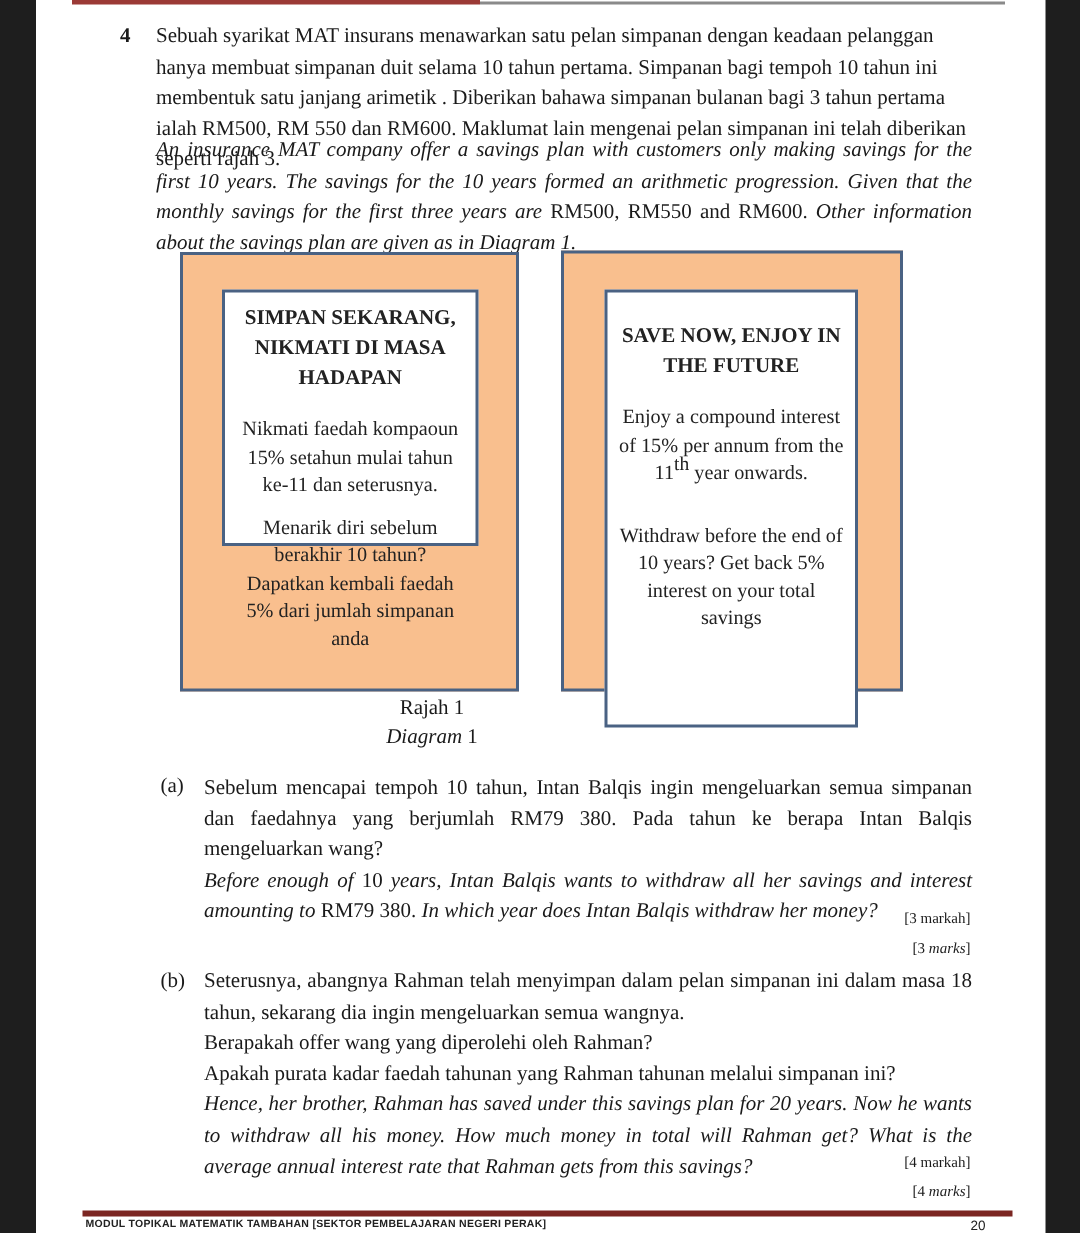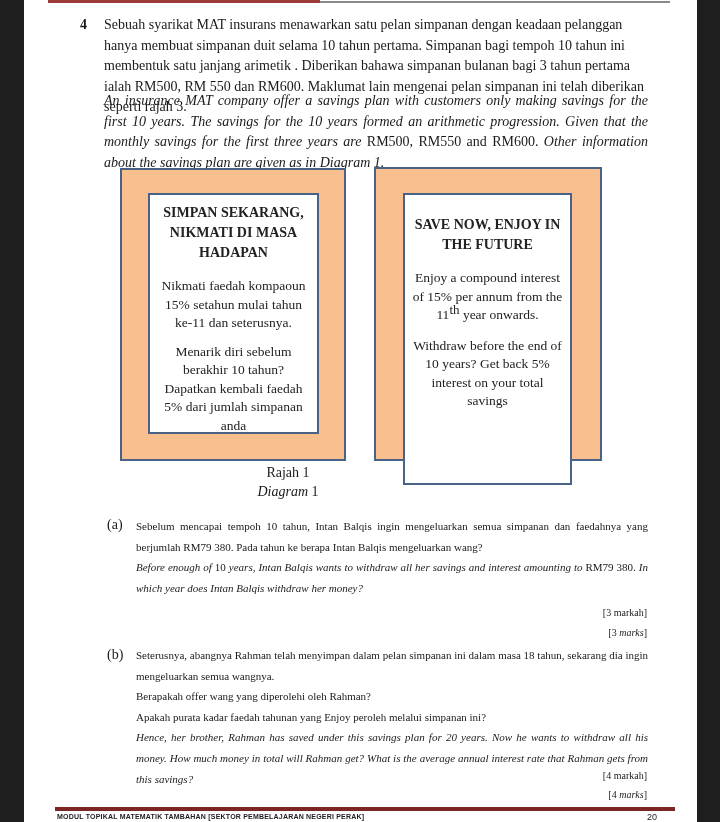--- a/index.html
+++ b/index.html
@@ -11,69 +11,69 @@
   .para { position:absolute; left:104px; width:544px; font-size:14px; line-height:20.6px; text-align:justify; }
   .para.ms { top:15px; text-align:left; }
   .para.en { top:91px; font-style:italic; }
   .para .up { font-style:normal; }
   .outer { position:absolute; background:#f9bf8e; border:2px solid #4a6283; box-sizing:border-box; }
   .inner { position:absolute; background:#fff; border:2px solid #4a6283; box-sizing:border-box; text-align:center; font-size:13.5px; line-height:18.5px; color:#222; }
   .box-title { font-weight:bold; font-size:14px; line-height:20px; margin-top:8px; }
   .inner p { margin:0; }
   .caption { position:absolute; left:0; width:576px; text-align:center; font-size:14px; }
   .q-label { position:absolute; left:107px; font-size:14px; }
-  .q-body { position:absolute; left:136px; width:512px; font-size:11px; line-height:20.6px; text-align:justify; }
+  .q-body { position:absolute; left:136px; width:512px; font-size:14px; line-height:20.6px; text-align:justify; }
   .q-body .it { font-style:italic; }
   .marks { position:absolute; right:73px; font-size:10px; }
   .footer-line { position:absolute; left:55px; top:807px; width:620px; height:4px; background:#7b2622; }
   .footer-text { position:absolute; left:57px; top:813px; font-family:"Liberation Sans", sans-serif; font-size:7px; font-weight:bold; color:#222; letter-spacing:0.2px; }
   .page-no { position:absolute; left:647px; top:812px; font-family:"Liberation Sans", sans-serif; font-size:9px; color:#222; }
   .sup { font-size:13px; vertical-align:super; line-height:0; }
 </style>
 </head>
 <body>
 
 <div class="page"></div>
 <div class="topline-red"></div>
 <div class="topline-gray"></div>
 
 <div class="qnum">4</div>
 <div class="para ms">Sebuah syarikat MAT insurans menawarkan satu pelan simpanan dengan keadaan pelanggan hanya membuat simpanan duit selama 10 tahun pertama. Simpanan bagi tempoh 10 tahun ini membentuk satu janjang arimetik . Diberikan bahawa simpanan bulanan bagi 3 tahun pertama ialah RM500, RM 550 dan RM600. Maklumat lain mengenai pelan simpanan ini telah diberikan seperti rajah 3.</div>
 <div class="para en"><span>An insurance MAT company offer a savings plan with customers only making savings for the first 10 years. The savings for the 10 years formed an arithmetic progression. Given that the monthly savings for the first three years are </span><span class="up">RM500, RM550 and RM600.</span><span> Other information about the savings plan are given as in Diagram 1.</span></div>
 
 <div class="outer" style="left:120px; top:168px; width:226px; height:293px;"></div>
-<div class="inner" style="left:148px; top:193px; width:171px; height:241px; padding:0 8px;">
+<div class="inner" style="left:148px; top:193px; width:171px; height:171px; padding:0 8px;">
   <div class="box-title">SIMPAN SEKARANG, NIKMATI DI MASA HADAPAN</div>
   <p style="margin-top:14px;">Nikmati faedah kompaoun 15% setahun mulai tahun ke-11 dan seterusnya.</p>
   <p style="margin-top:10px;">Menarik diri sebelum berakhir 10 tahun? Dapatkan kembali faedah 5% dari jumlah simpanan anda</p>
 </div>
 
 <div class="outer" style="left:374px; top:167px; width:228px; height:294px;"></div>
 <div class="inner" style="left:403px; top:193px; width:169px; height:292px; padding:0 6px;">
   <div class="box-title" style="margin-top:20px;">SAVE NOW, ENJOY IN THE FUTURE</div>
   <p style="margin-top:14px;"><span>Enjoy a compound interest of 15% per annum from the 11</span><span class="sup">th</span><span> year onwards.</span></p>
-  <p style="margin-top:12px;">Withdraw before the end of 10 years? Get back 5% interest on your total savings</p>
+  <p style="margin-top:23px;">Withdraw before the end of 10 years? Get back 5% interest on your total savings</p>
 </div>
 
 <div class="caption" style="top:465px;">Rajah 1</div>
 <div class="caption" style="top:484px;"><i>Diagram</i><span> 1</span></div>
 
 <div class="q-label" style="top:517px;">(a)</div>
 <div class="q-body" style="top:516px;">
   <div>Sebelum mencapai tempoh 10 tahun, Intan Balqis ingin mengeluarkan semua simpanan dan faedahnya yang berjumlah RM79 380. Pada tahun ke berapa Intan Balqis mengeluarkan wang?</div>
   <div class="it"><span>Before enough of </span><span style="font-style:normal">10</span><span> years, Intan Balqis wants to withdraw all her savings and interest amounting to </span><span style="font-style:normal">RM79 380.</span><span> In which year does Intan Balqis withdraw her money?</span></div>
 </div>
 <div class="marks" style="top:607px;">[3 markah]</div>
 <div class="marks" style="top:627px;"><span>[3 </span><i>marks</i><span>]</span></div>
 
 <div class="q-label" style="top:647px;">(b)</div>
 <div class="q-body" style="top:645px;">
   <div>Seterusnya, abangnya Rahman telah menyimpan dalam pelan simpanan ini dalam masa 18 tahun, sekarang dia ingin mengeluarkan semua wangnya.</div>
   <div style="text-align:left;">Berapakah offer wang yang diperolehi oleh Rahman?</div>
-  <div style="text-align:left;">Apakah purata kadar faedah tahunan yang Enjoy peroleh melalui simpanan ini?</div>
+  <div style="text-align:left;">Apakah purata kadar faedah tahunan yang Rahman tahunan melalui simpanan ini?</div>
   <div class="it">Hence, her brother, Rahman has saved under this savings plan for 20 years. Now he wants to withdraw all his money. How much money in total will Rahman get? What is the average annual interest rate that Rahman gets from this savings?</div>
 </div>
 <div class="marks" style="top:770px;">[4 markah]</div>
 <div class="marks" style="top:789px;"><span>[4 </span><i>marks</i><span>]</span></div>
 
 <div class="footer-line"></div>
 <div class="footer-text">MODUL TOPIKAL MATEMATIK TAMBAHAN [SEKTOR PEMBELAJARAN NEGERI PERAK]</div>
 <div class="page-no">20</div>
 
 </body></html>

